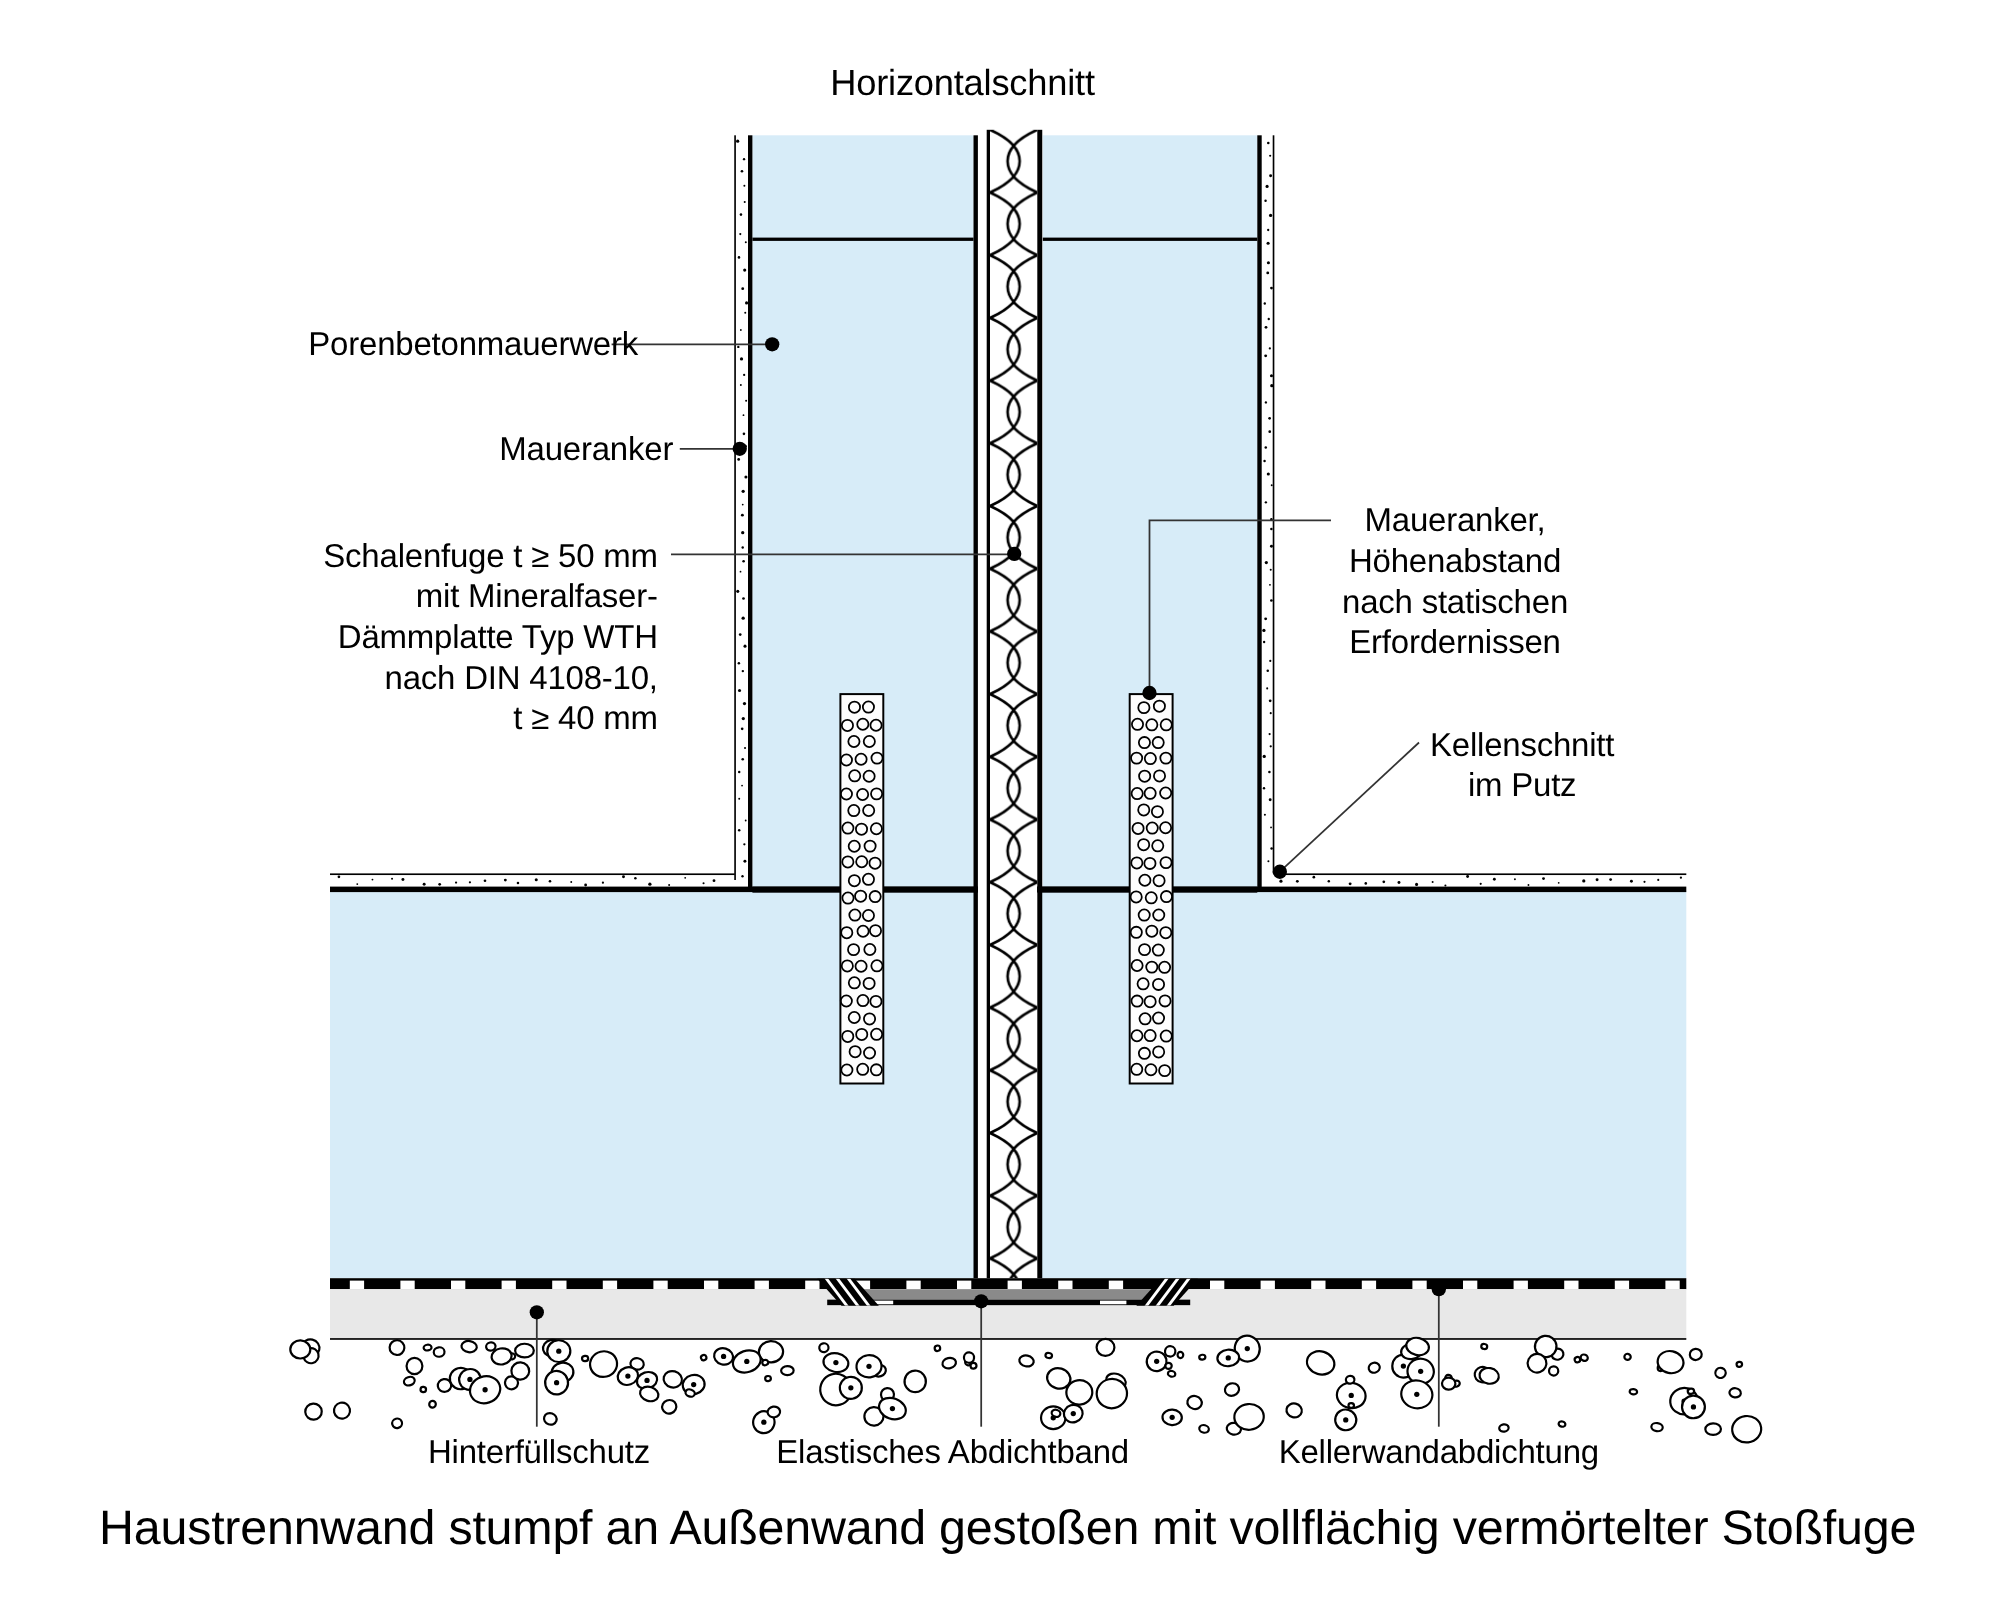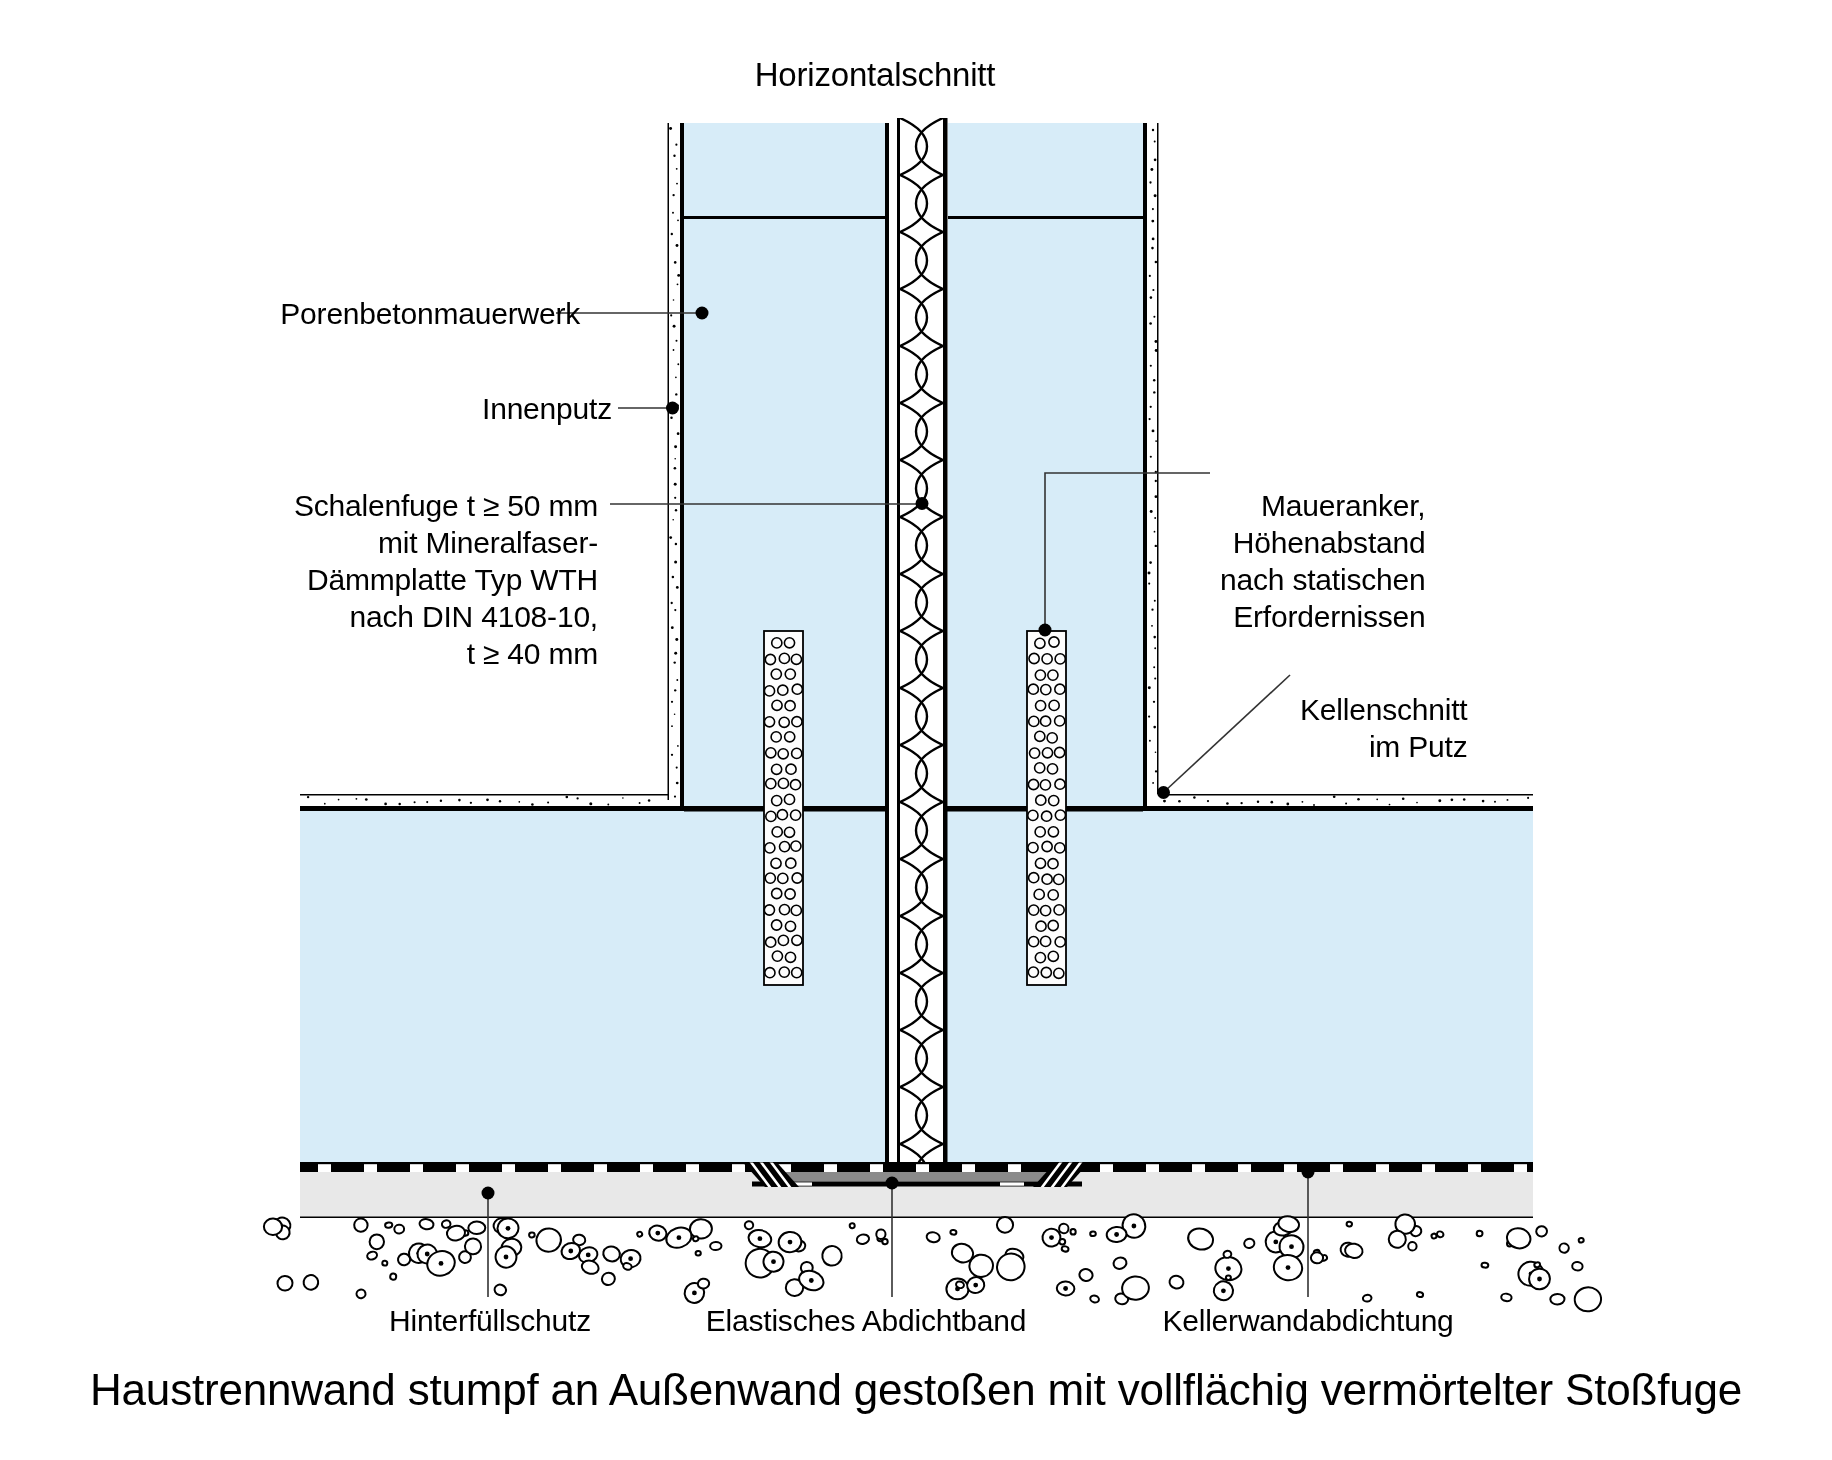--- a/index.html
+++ b/index.html
@@ -1,21 +1,21 @@
 <!DOCTYPE html>
 <html><head>
 <meta charset="utf-8">
 <style>
   html,body{margin:0;padding:0;background:#fff;}
   #canvas{position:relative;width:1832px;height:1460px;background:#fff;overflow:hidden;
           font-family:"Liberation Sans","DejaVu Sans",sans-serif;color:#000;}
   #art{position:absolute;left:0;top:0;}
   .lbl{position:absolute;font-size:30px;line-height:37px;white-space:pre-line;letter-spacing:-0.2px;}
   .r{text-align:right;}
-  .l{text-align:right;margin-top:32px;}
+  .l{text-align:center;}
   .c{text-align:right;transform:translateX(-50%);white-space:nowrap;}
   .title{font-size:33px;}
   .caption{font-size:44px;}
 </style>
 </head>
 <body>
 
 <div id="canvas">
 
   <svg id="art" width="1832" height="1460" viewBox="0 0 1832 1460">
@@ -569,21 +569,21 @@
       <circle cx="1163.5" cy="792.5" r="6.5"></circle>
       <circle cx="488" cy="1193" r="6.5"></circle>
       <circle cx="892" cy="1183" r="6.5"></circle>
       <circle cx="1308" cy="1172" r="6.5"></circle>
     </g>
   </svg>
 
   <div class="lbl title c" style="left:875px;top:56px;">Horizontalschnitt</div>
 
   <div class="lbl r" style="left:0;width:548px;top:295px;padding-left:32px;">Porenbetonmauerwerk</div>
-  <div class="lbl r" style="left:0;width:612px;top:390px;">Innenputz</div>
+  <div class="lbl r" style="left:0;width:612px;top:390px;">Maueranker</div>
   <div class="lbl r" style="left:0;width:598px;top:487px;text-align:right;">Schalenfuge t ≥ 50 mm
 mit Mineralfaser-
 Dämmplatte Typ WTH
 nach DIN 4108-10,
 t ≥ 40 mm</div>
 
   <div class="lbl l" style="left:1220px;top:455px;">Maueranker,
 Höhenabstand
 nach statischen
 Erfordernissen</div>

